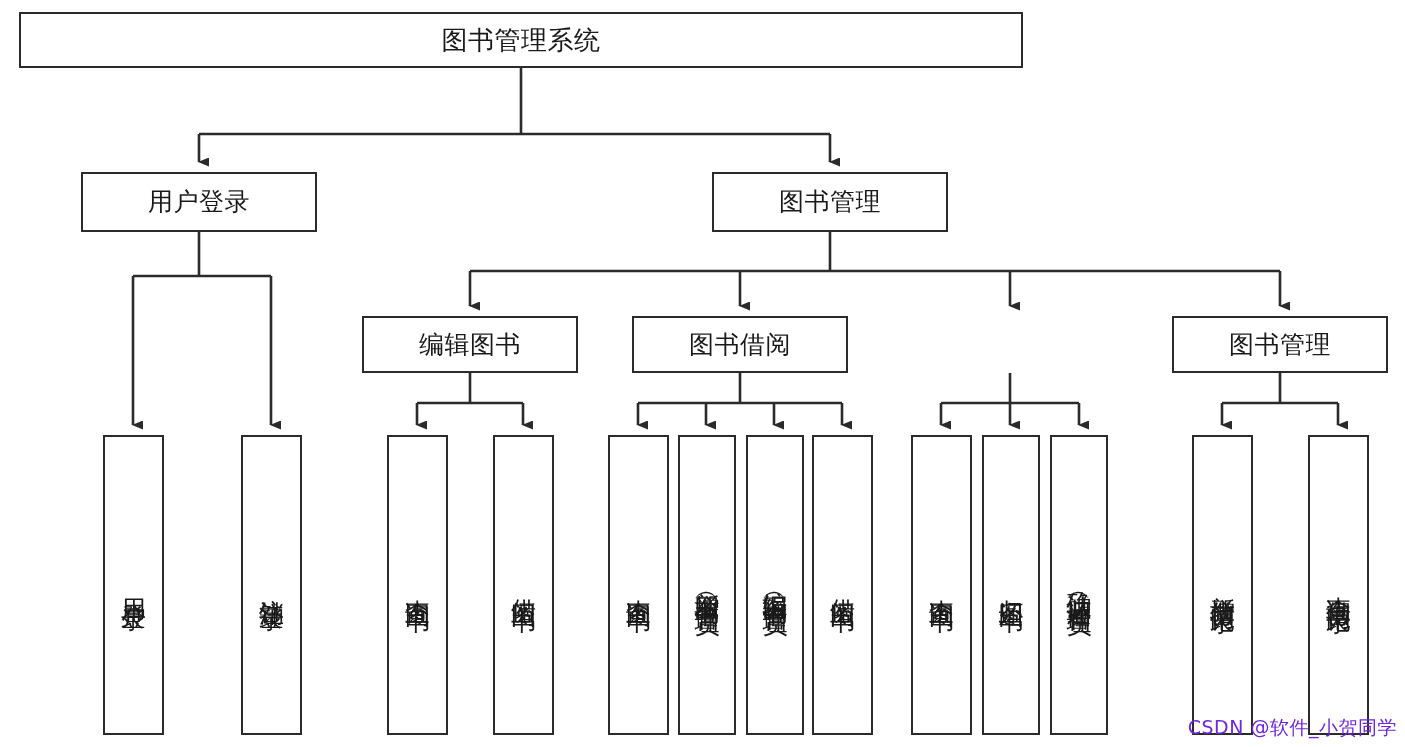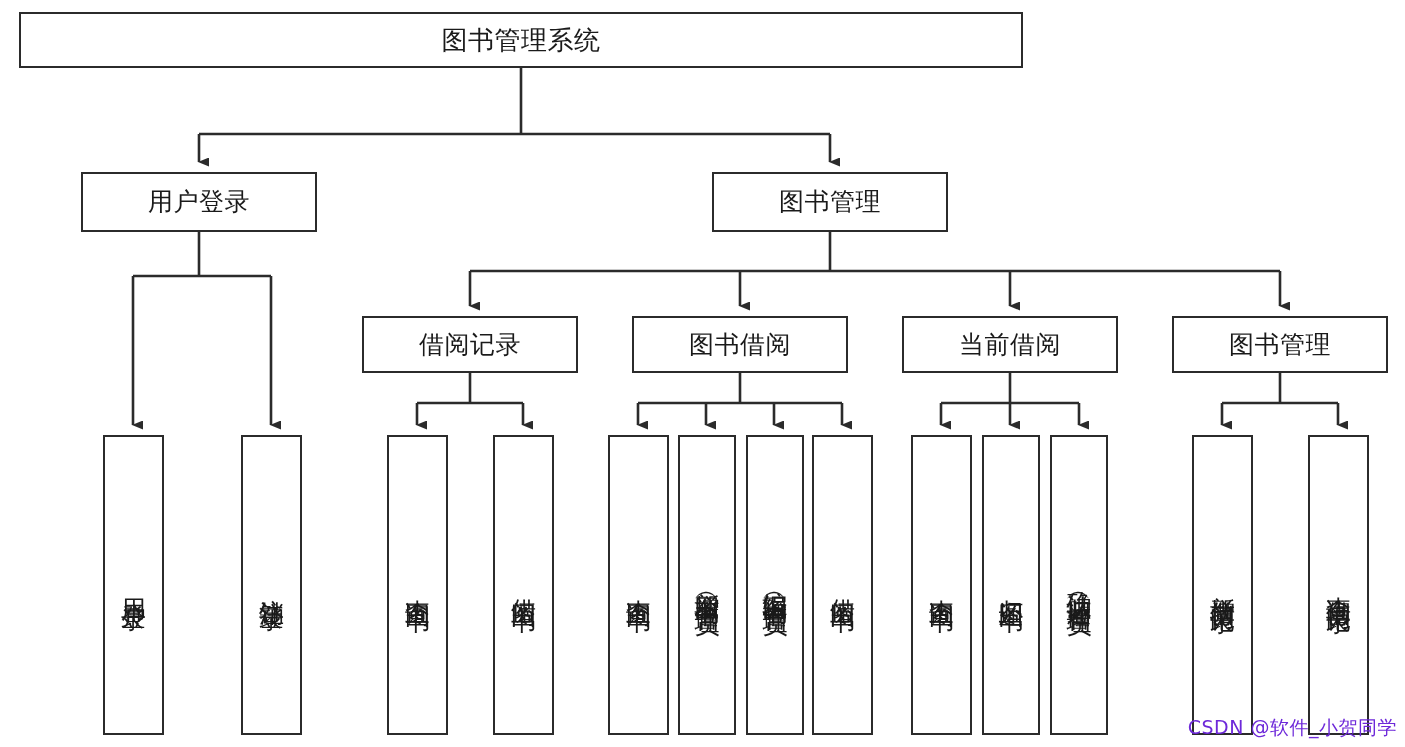--- a/index.html
+++ b/index.html
@@ -138,30 +138,27 @@
 
   <div class="node horizontal" style="left:81px; top:172px; width:236px; height:60px;">
     <span class="node-label">用户登录</span>
   </div>
 
   <div class="node horizontal" style="left:712px; top:172px; width:236px; height:60px;font-family:Liberation Serif, serif;">
     <span class="node-label">图书管理</span>
   </div>
 
   <div class="node horizontal" style="left:362px; top:316px; width:216px; height:57px;">
-    <span class="node-label">借阅记录</span>
+    <span class="node-label">编辑图书</span>
   </div>
 
   <div class="node horizontal" style="left:632px; top:316px; width:216px; height:57px;">
     <span class="node-label">图书借阅</span>
   </div>
 
-  <div class="node horizontal" style="left:902px; top:316px; width:216px; height:57px;">
-    <span class="node-label">当前借阅</span>
-  </div>
 
   <div class="node horizontal" style="left:1172px; top:316px; width:216px; height:57px;">
     <span class="node-label">图书管理</span>
   </div>
 
   <div class="node vertical" style="left:103px; top:435px; width:61px; height:300px;">
     <span class="node-label">用户登录</span>
   </div>
 
   <div class="node vertical" style="left:241px; top:435px; width:61px; height:300px;">

